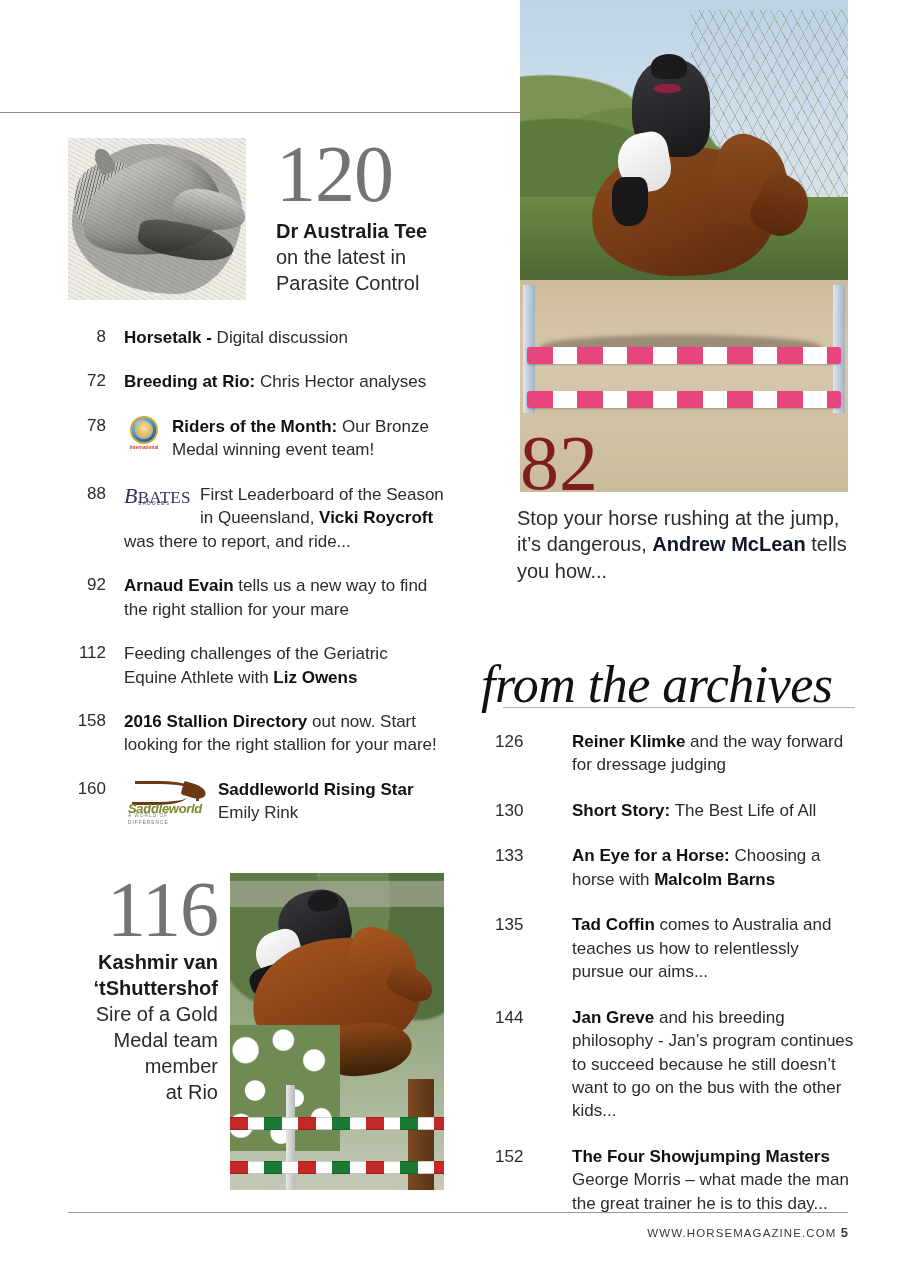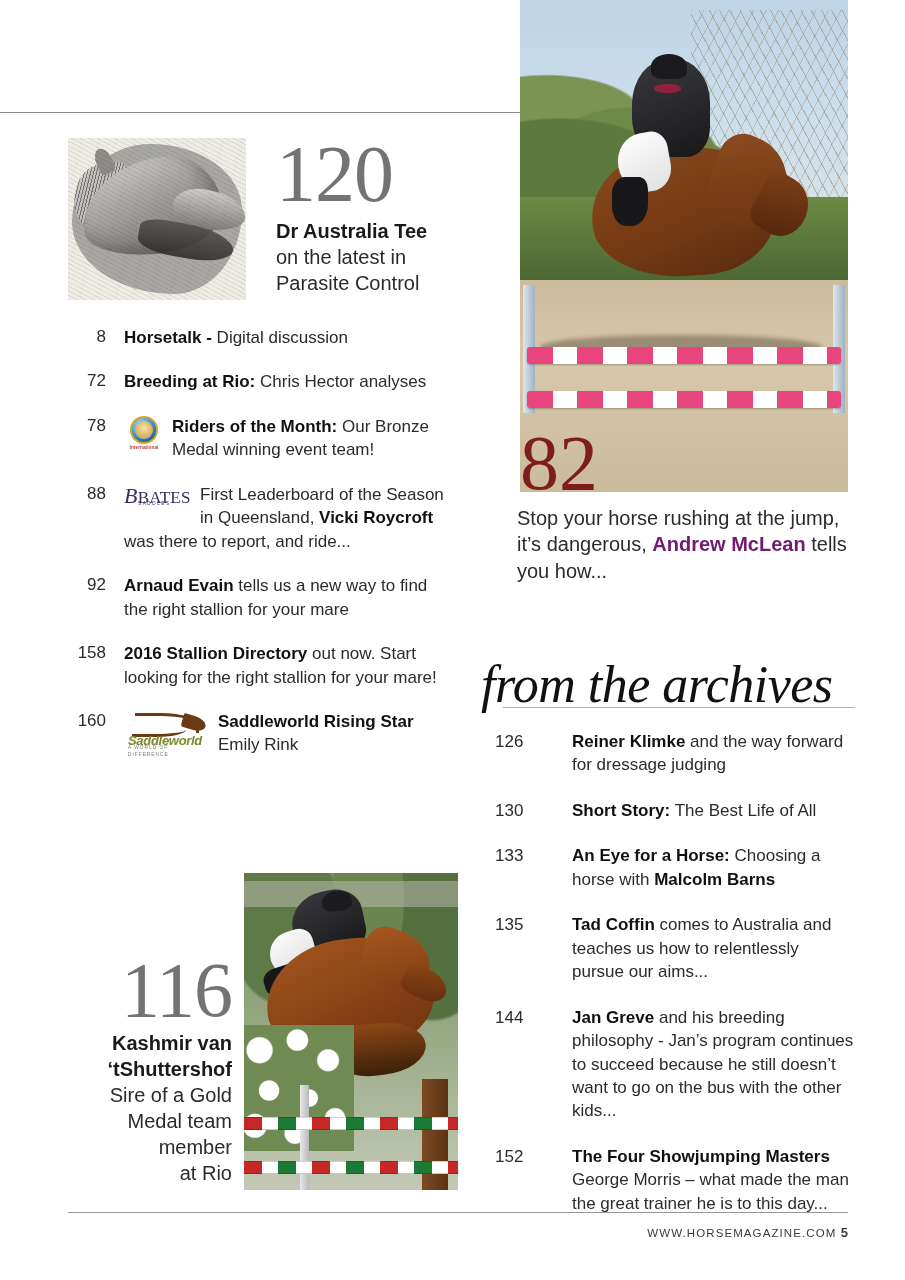--- a/index.html
+++ b/index.html
@@ -220,24 +220,24 @@
     font-size: 13px; color: #7b8a2e; letter-spacing: -.3px;
   }
   .sw-tag {
     position: absolute; left: 4px; top: 33px;
     font-size: 4.8px; letter-spacing: 1px; color: #7a7a72;
   }
 
   
   .feature-116 {
     position: absolute;
-    left: 14px; top: 735px;
+    left: 0; top: 735px;
     width: 376px;
     display: flex;
-    align-items: flex-end;
+    align-items: flex-start;
   }
   .f116-text {
     flex: 1;
     text-align: right;
     padding-right: 12px;
     padding-bottom: 4px;
   }
   .f116-text .big-num { font-size: 78px; }
   .f116-lines {
     font-size: 20px; line-height: 1.30; margin-top: 4px; color: #2b2b2b;
@@ -480,21 +480,21 @@
   }
 
   .cap-82 {
     position: absolute;
     left: 36px; top: 505px;
     width: 330px;
     font-size: 20px;
     line-height: 1.32;
     color: #2b2b2b;
   }
-  .cap-82 b { color: #701a75; }
+  .cap-82 b { color: #0f172a; }
 
   
   .arch-head {
     position: absolute;
     left: 0px; top: 655px;
     font-family: "Liberation Serif", serif;
     font-style: italic;
     font-size: 52px;
     letter-spacing: -.5px;
     color: #111;
@@ -595,20 +595,24 @@
           </span>
           <span>First Leaderboard of the Season in Queensland, </span><b>Vicki Roycroft</b><span> was there to report, and ride...</span>
         </div>
       </div>
 
       <div class="toc-row">
         <div class="toc-num">92</div>
         <div class="toc-txt"><b>Arnaud Evain</b><span> tells us a new way to find the right stallion for your mare</span></div>
       </div>
 
+      <div class="toc-row">
+        <div class="toc-num">112</div>
+        <div class="toc-txt"><span>Feeding challenges of the Geriatric Equine Athlete with </span><b>Liz Owens</b></div>
+      </div>
 
       <div class="toc-row">
         <div class="toc-num">158</div>
         <div class="toc-txt"><b>2016 Stallion Directory</b><span> out now. Start looking for the right stallion for your mare!</span></div>
       </div>
 
       <div class="toc-row">
         <div class="toc-num">160</div>
         <div class="toc-txt">
           <span class="logo-inline logo-sw">

